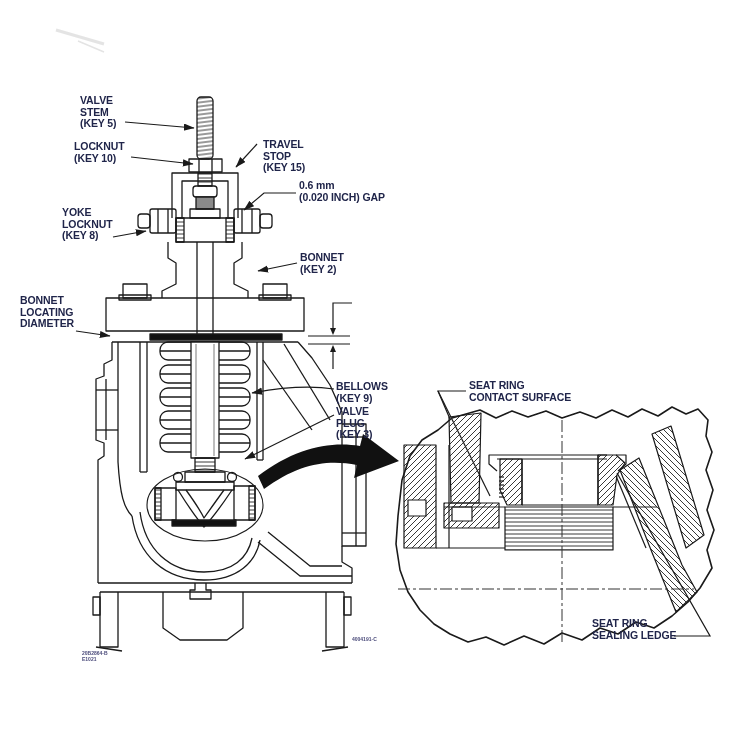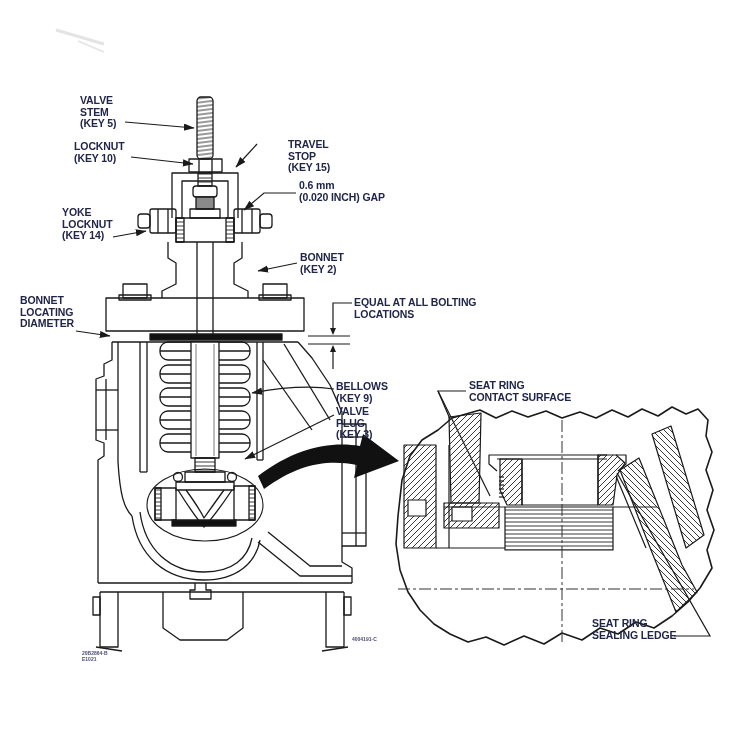--- a/index.html
+++ b/index.html
@@ -240,35 +240,33 @@
       <line x1="398" y1="589" x2="694" y2="589"></line>
     </g>
   </g>
 </svg>
 
   <div class="lbl" style="left:80px;top:95px">VALVE
 STEM
 (KEY 5)</div>
   <div class="lbl" style="left:74px;top:141px">LOCKNUT
 (KEY 10)</div>
-  <div class="lbl" style="left:288px;top:139px">TRAVEL
+  <div class="lbl" style="left:263px;top:139px">TRAVEL
 STOP
 (KEY 15)</div>
   <div class="lbl" style="left:299px;top:180px">0.6 mm
 (0.020 INCH) GAP</div>
   <div class="lbl" style="left:62px;top:207px">YOKE
 LOCKNUT
-(KEY 14)</div>
+(KEY 8)</div>
   <div class="lbl" style="left:300px;top:252px">BONNET
 (KEY 2)</div>
   <div class="lbl" style="left:20px;top:295px">BONNET
 LOCATING
 DIAMETER</div>
-  <div class="lbl" style="left:354px;top:297px">EQUAL AT ALL BOLTING
-LOCATIONS</div>
   <div class="lbl" style="left:336px;top:381px">BELLOWS
 (KEY 9)</div>
   <div class="lbl" style="left:336px;top:406px">VALVE
 PLUG
 (KEY 3)</div>
   <div class="lbl" style="left:469px;top:380px">SEAT RING
 CONTACT SURFACE</div>
   <div class="lbl" style="left:592px;top:618px">SEAT RING
 SEALING LEDGE</div>
 

